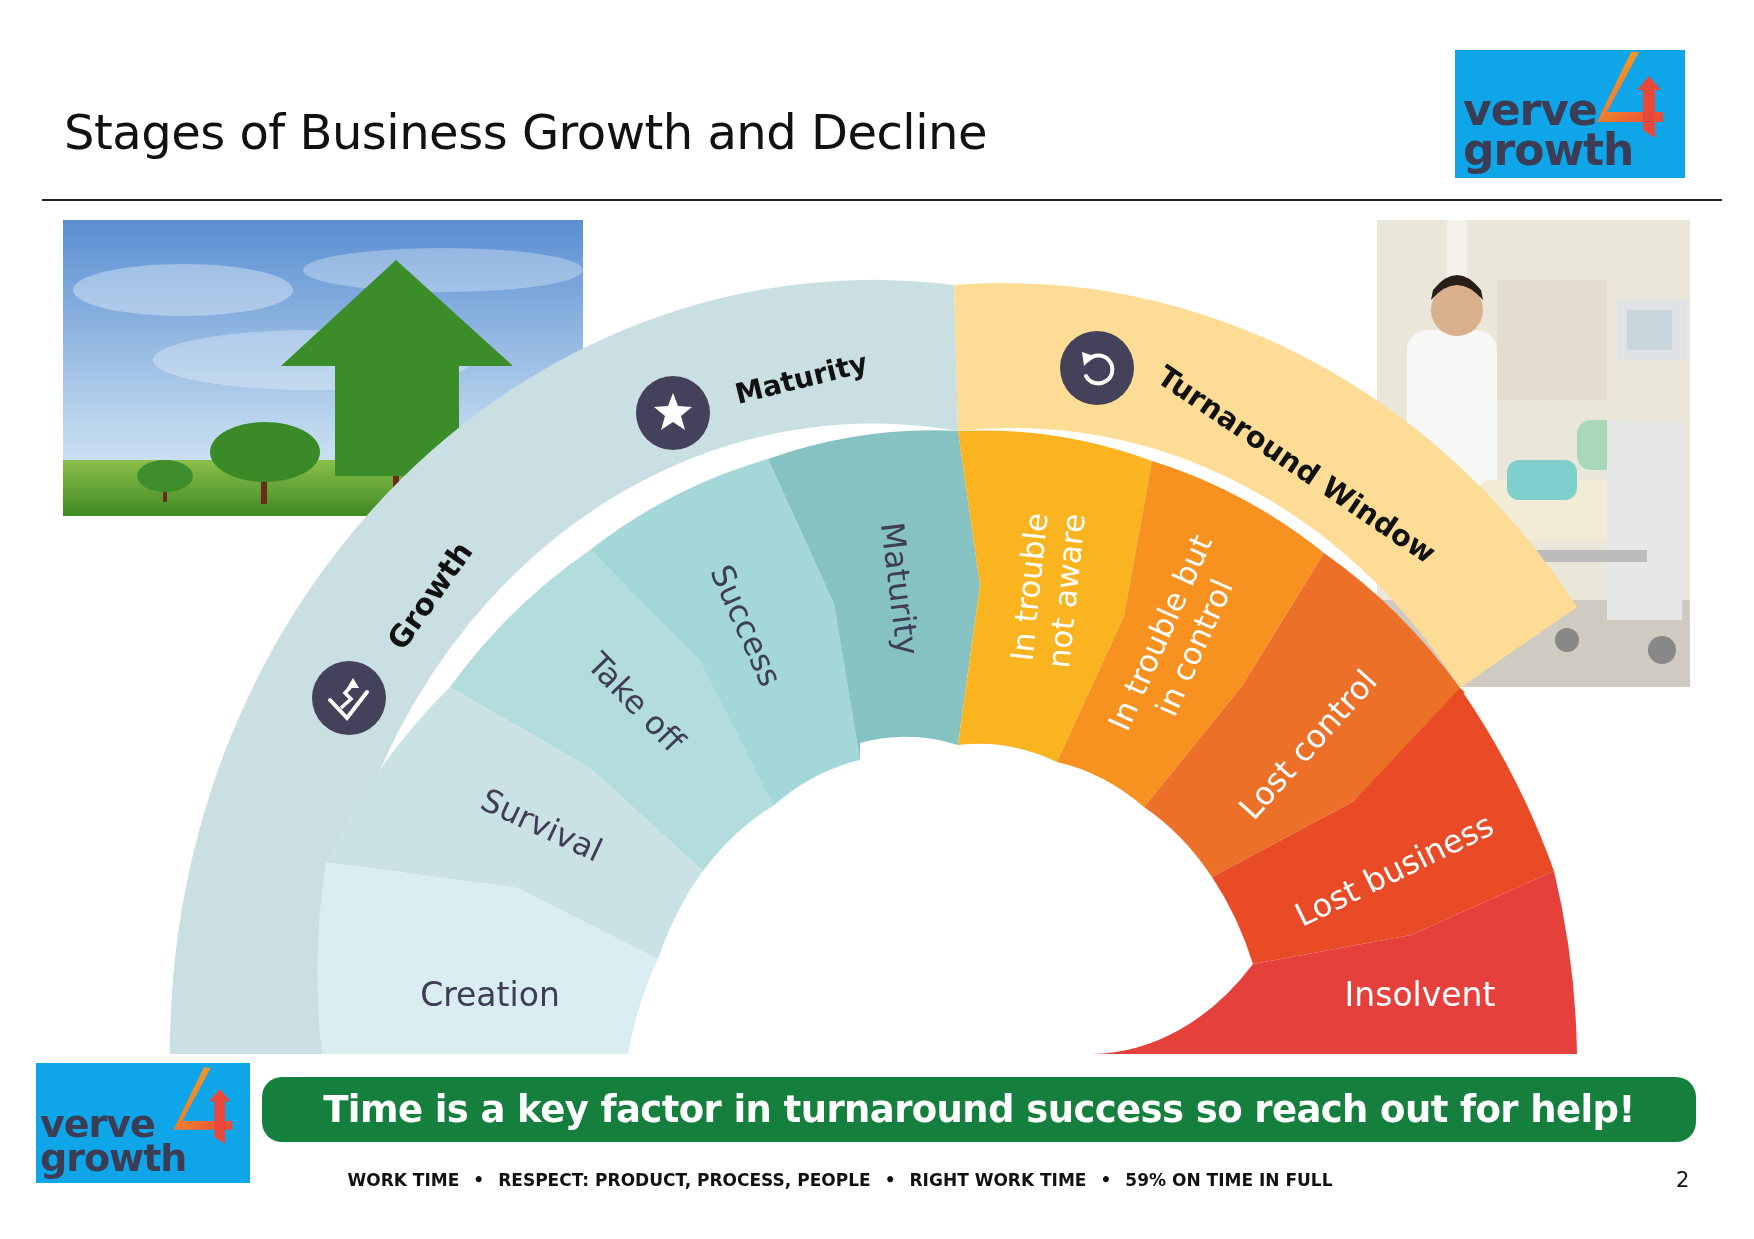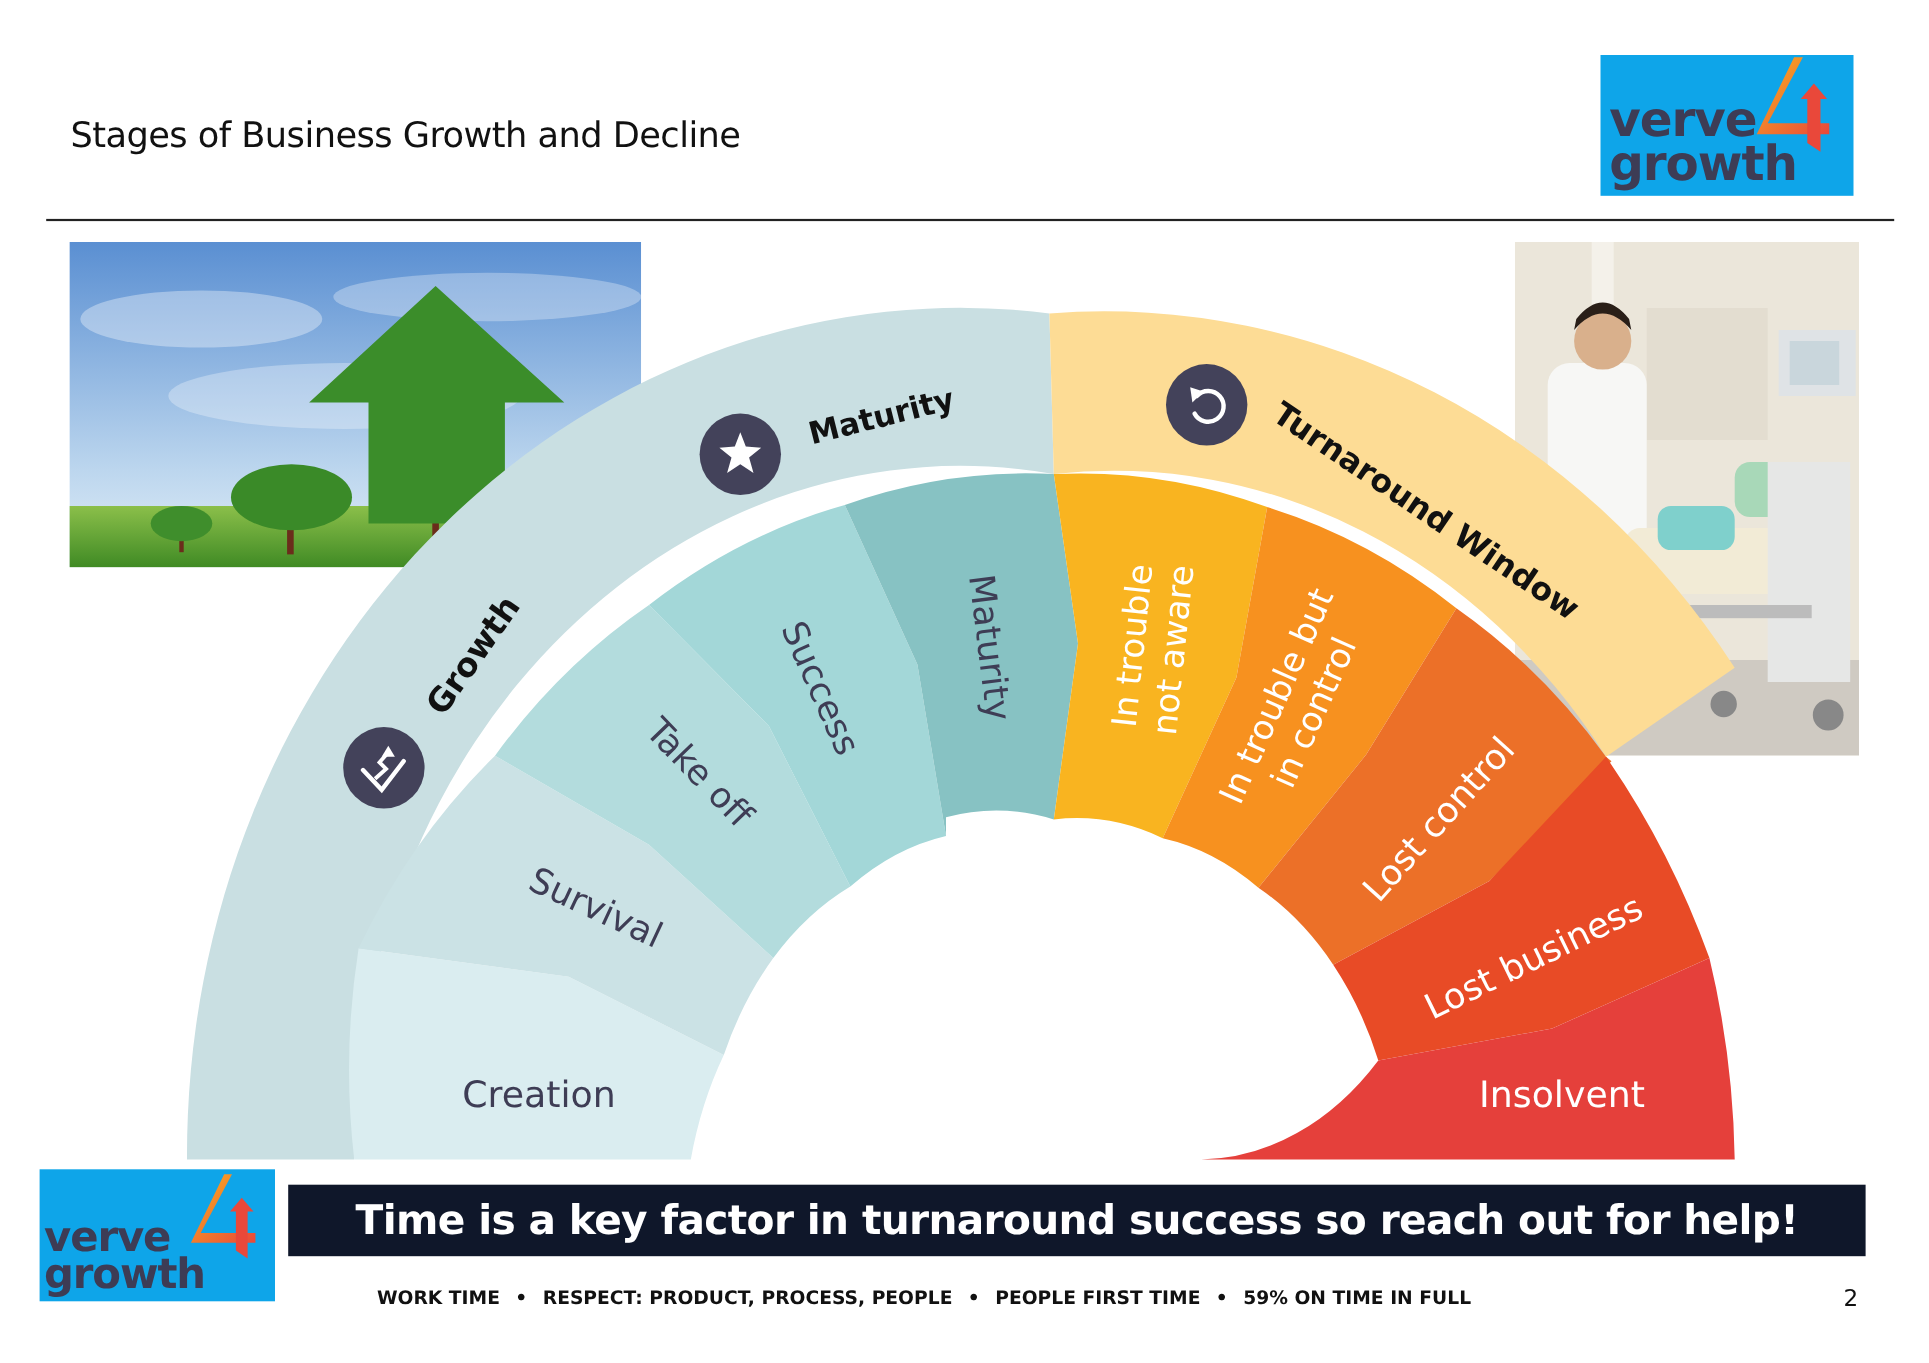--- a/index.html
+++ b/index.html
@@ -1,22 +1,22 @@
 <!DOCTYPE html>
 <html><head>
 <meta charset="utf-8">
 <style>
   html,body{margin:0;padding:0;background:#ffffff;}
   body{width:1754px;height:1239px;position:relative;overflow:hidden;font-family:"Liberation Sans",sans-serif;}
-  .title{position:absolute;left:64px;top:104px;font-family:"DejaVu Sans",sans-serif;font-size:32px;color:#111;letter-spacing:-0.5px;white-space:nowrap;}
+  .title{position:absolute;left:64px;top:104px;font-family:"DejaVu Sans",sans-serif;font-size:48px;color:#111;letter-spacing:-0.5px;white-space:nowrap;}
   .rule{position:absolute;left:42px;top:199px;width:1680px;height:2px;background:#222;}
   .logo{position:absolute;background:#0ea5e9;}
   .logo .w1,.logo .w2{position:absolute;font-family:"DejaVu Sans",sans-serif;font-weight:bold;color:#3d3c55;letter-spacing:-1px;line-height:1;}
   .photo{position:absolute;overflow:hidden;}
-  .banner{position:absolute;left:262px;top:1077px;width:1434px;height:65px;background:#0f172a;color:#fff;font-family:"DejaVu Sans",sans-serif;font-weight:bold;font-size:37px;display:flex;align-items:center;justify-content:center;white-space:nowrap;letter-spacing:-0.6px;}
+  .banner{position:absolute;left:262px;top:1077px;width:1434px;height:65px;background:#15803d;color:#fff;font-family:"DejaVu Sans",sans-serif;font-weight:bold;font-size:37px;display:flex;align-items:center;justify-content:center;white-space:nowrap;letter-spacing:-0.6px;border-radius:20px;}
   .values{position:absolute;left:260px;top:1170px;width:1160px;text-align:center;font-family:"DejaVu Sans",sans-serif;font-weight:bold;font-size:17px;color:#111;white-space:nowrap;}
   .values span.sep{display:inline-block;margin:0 14px;}
   .pagenum{position:absolute;left:1676px;top:1168px;font-family:"DejaVu Sans",sans-serif;font-size:21px;color:#111;}
   svg text{font-family:"DejaVu Sans",sans-serif;}
 </style>
 </head>
 <body>
 
 <div class="title">Stages of Business Growth and Decline</div>
 
@@ -140,16 +140,16 @@
   <span class="w2" style="left:4px;top:76px;font-size:38px;">growth</span>
   <svg style="position:absolute;left:134px;top:0px;" width="80" height="90" viewBox="0 0 90 95">
     <polygon points="38,2 46,2 14,62 70,62 70,72 4,72" fill="url(#lg1)"></polygon>
     <polygon points="56,26 68,40 62,40 62,88 50,80 50,40 44,40" fill="#e9483a"></polygon>
   </svg>
 </div>
 
 <div class="banner">Time is a key factor in turnaround success so reach out for help!</div>
 
 <div class="values">
-  <span>WORK TIME</span><span class="sep">•</span><span>RESPECT: PRODUCT, PROCESS, PEOPLE</span><span class="sep">•</span><span>PEOPLE FIRST TIME</span><span class="sep">•</span><span>59% ON TIME IN FULL</span>
+  <span>WORK TIME</span><span class="sep">•</span><span>RESPECT: PRODUCT, PROCESS, PEOPLE</span><span class="sep">•</span><span>RIGHT WORK TIME</span><span class="sep">•</span><span>59% ON TIME IN FULL</span>
 </div>
 
 <div class="pagenum">2</div>
 
 </body></html>

